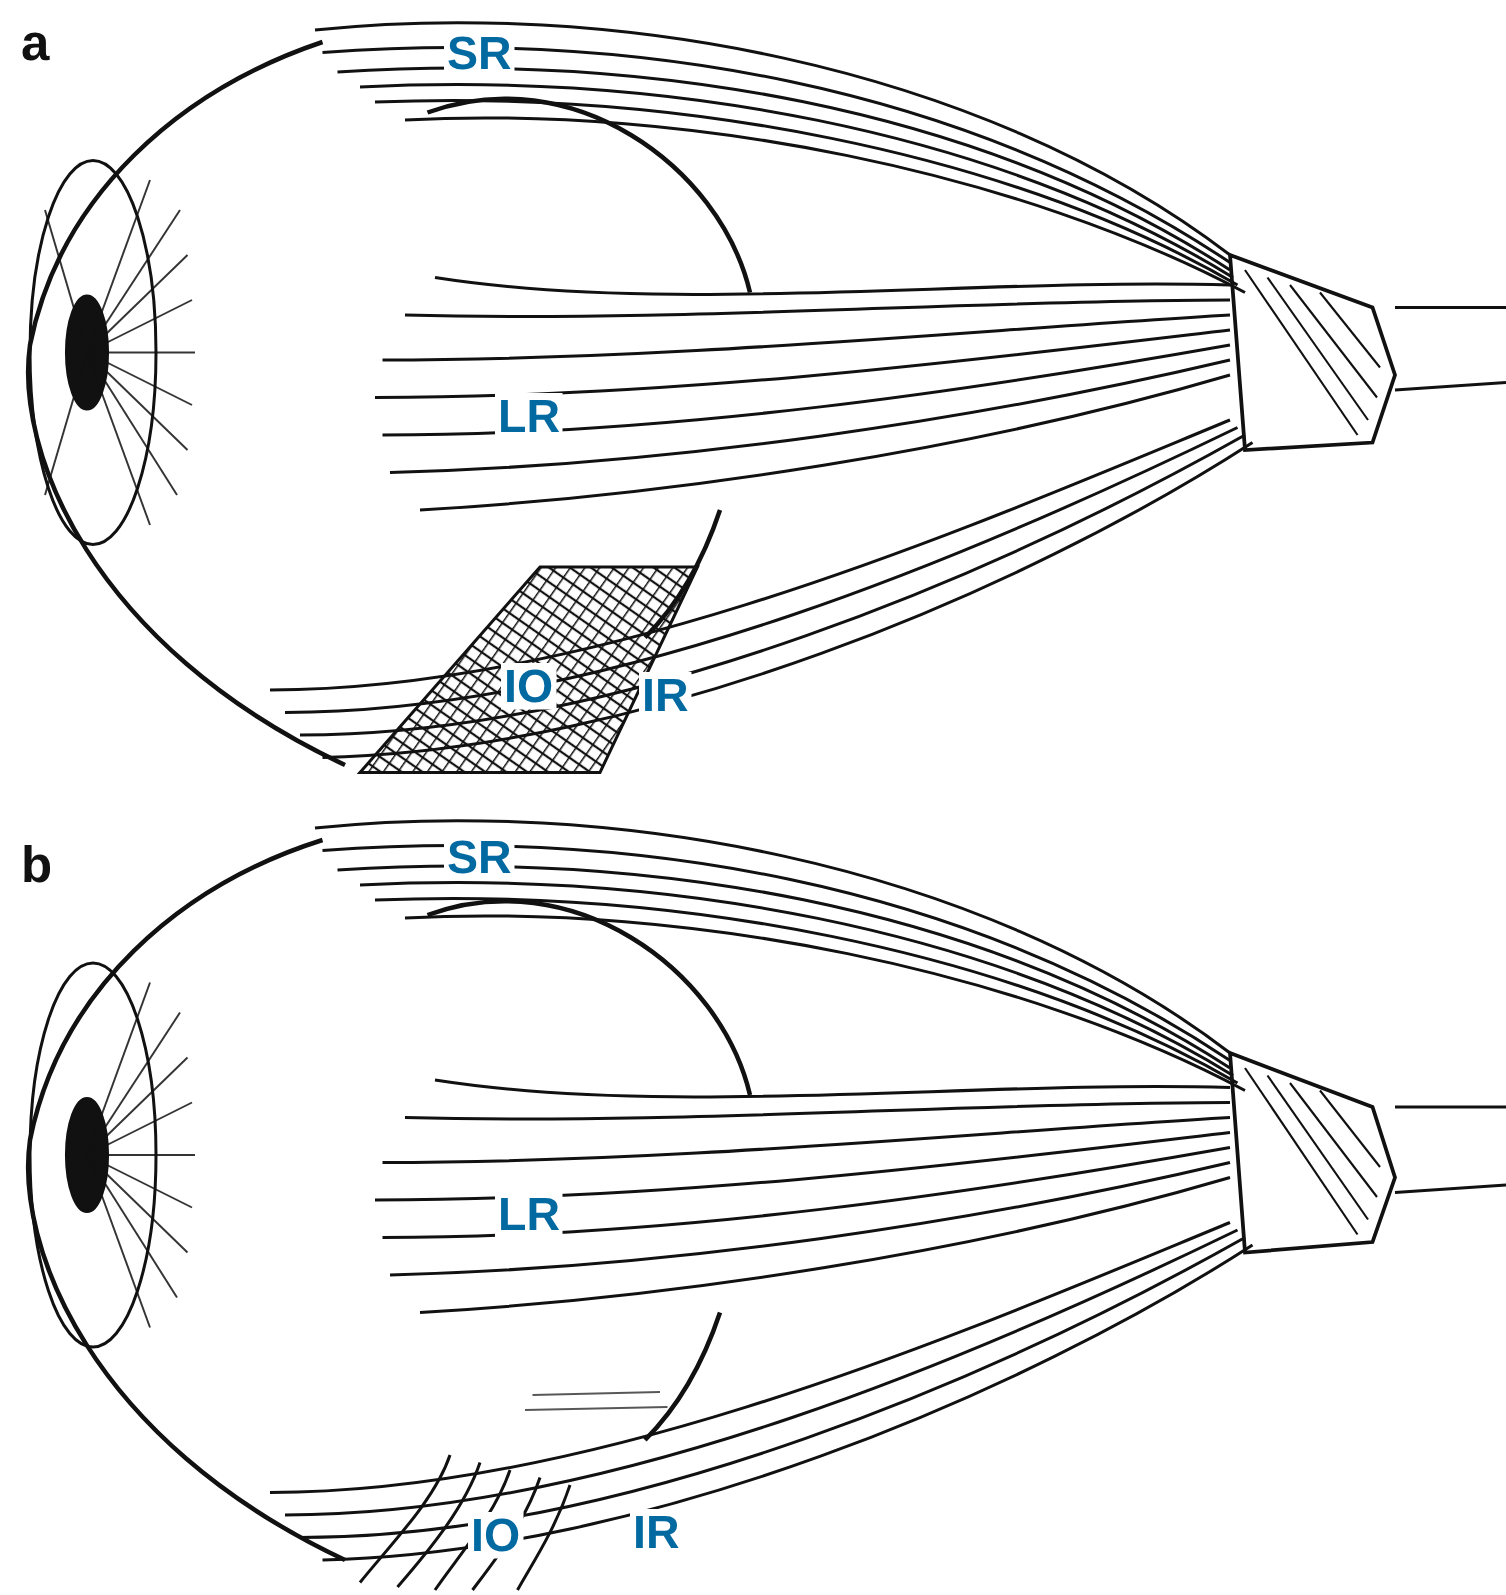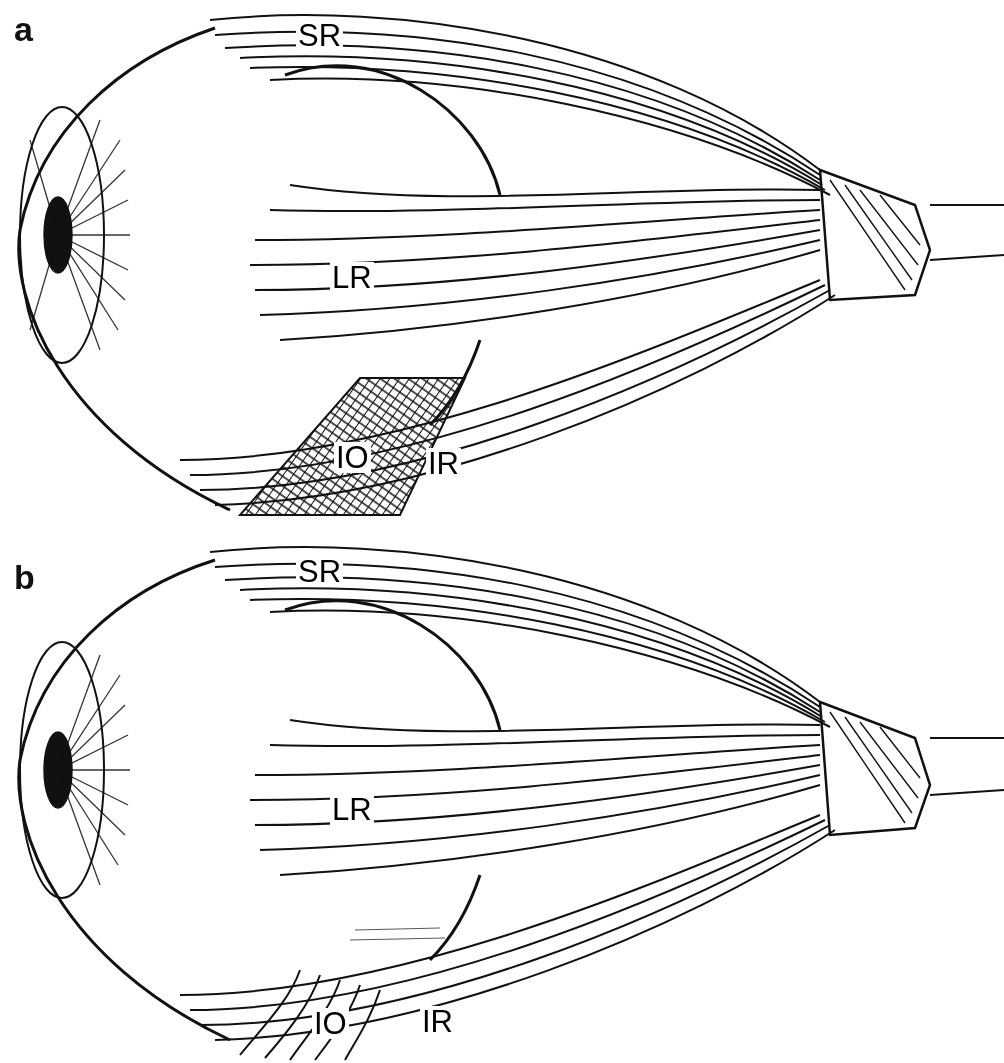--- a/index.html
+++ b/index.html
@@ -1,21 +1,21 @@
 <!DOCTYPE html>
 <html><head>
 <meta charset="utf-8">
 <style>
   html, body { margin:0; padding:0; background:#ffffff; }
   body { width:1004px; height:1063px; position:relative; overflow:hidden; font-family:"Liberation Sans", sans-serif; }
   .panel { position:absolute; left:0; width:1004px; }
   #panel-a { top:0; height:525px; }
   #panel-b { top:530px; height:533px; }
   .panel-letter { position:absolute; left:14px; font-weight:bold; font-size:34px; color:#111; }
-  .label { position:absolute; font-size:31px; color:#000000; background:#fff; padding:0 2px; line-height:1; }
+  .label { position:absolute; font-size:31px; color:#0369a1; background:#fff; padding:0 2px; line-height:1;font-weight:bold; }
   svg { position:absolute; left:0; top:0; }
 </style>
 </head>
 <body>
 
 <div class="panel" id="panel-a">
   <svg width="1004" height="525" viewBox="0 0 1004 525">
     <defs>
       <pattern id="hatchA" width="8" height="8" patternUnits="userSpaceOnUse" patternTransform="rotate(35)">
         <line x1="0" y1="0" x2="0" y2="8" stroke="#111" stroke-width="2"></line>

